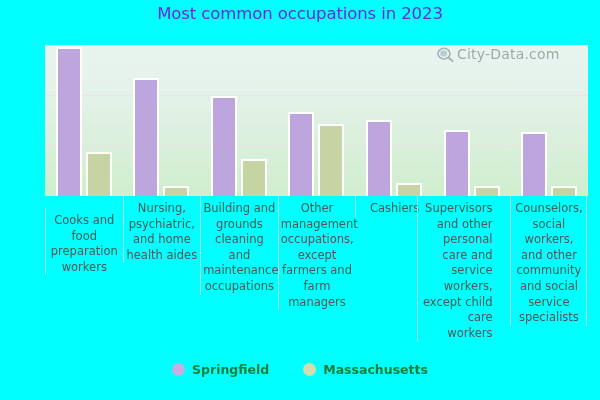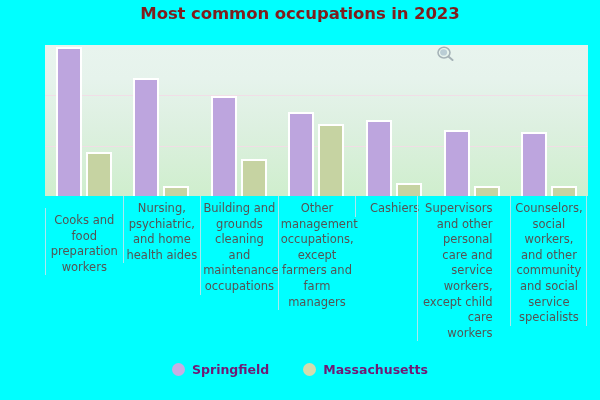--- a/index.html
+++ b/index.html
@@ -20,22 +20,22 @@
     width: 600px;
     height: 400px;
   }
   
   #chart-title {
     position: absolute;
     left: 0; top: 4px;
     width: 600px;
     text-align: center;
     font-size: 16.5px;
-    font-weight: bold;
-    color: #7f1d1d;
+    font-weight: normal;
+    color: #6d28d9;
     letter-spacing: -0.1px;
   }
   
   #plot-area {
     position: absolute;
     left: 45px;
     top: 45px;
     width: 543px;
     height: 151px;
     background: linear-gradient(to bottom, #e8f4ee 0%, #e6f3ec 22%, #ddf0e0 55%, #cfeecd 100%);
@@ -124,21 +124,21 @@
   .legend-swatch {
     width: 13px;
     height: 13px;
     border-radius: 50%;
   }
   .legend-swatch.springfield { background: #c7aee3; }
   .legend-swatch.massachusetts { background: #d3dcae; }
   .legend-label {
     font-size: 12.5px;
     font-weight: bold;
-    color: #701a75;
+    color: #15803d;
     text-align: right;
   }
   
   #watermark {
     position: absolute;
     left: 437px;
     top: 46px;
     display: flex;
     align-items: center;
     gap: 3px;
@@ -211,15 +211,16 @@
         <span class="legend-label">Massachusetts</span>
       </div>
     </div>
 
   <div id="watermark">
     <svg width="17" height="15" viewBox="0 0 17 15">
       <ellipse cx="7" cy="6.6" rx="6" ry="5.4" fill="none" stroke="#7d8b96" stroke-width="1.6"></ellipse>
       <ellipse cx="6.6" cy="6.4" rx="3.5" ry="3.1" fill="#9fb6c6"></ellipse>
       <line x1="11.4" y1="10.6" x2="15.5" y2="14" stroke="#7d8b96" stroke-width="2" stroke-linecap="round"></line>
     </svg>
+    <span class="wm-text">City-Data.com</span>
   </div>
 
 </div>
 
 </body></html>

